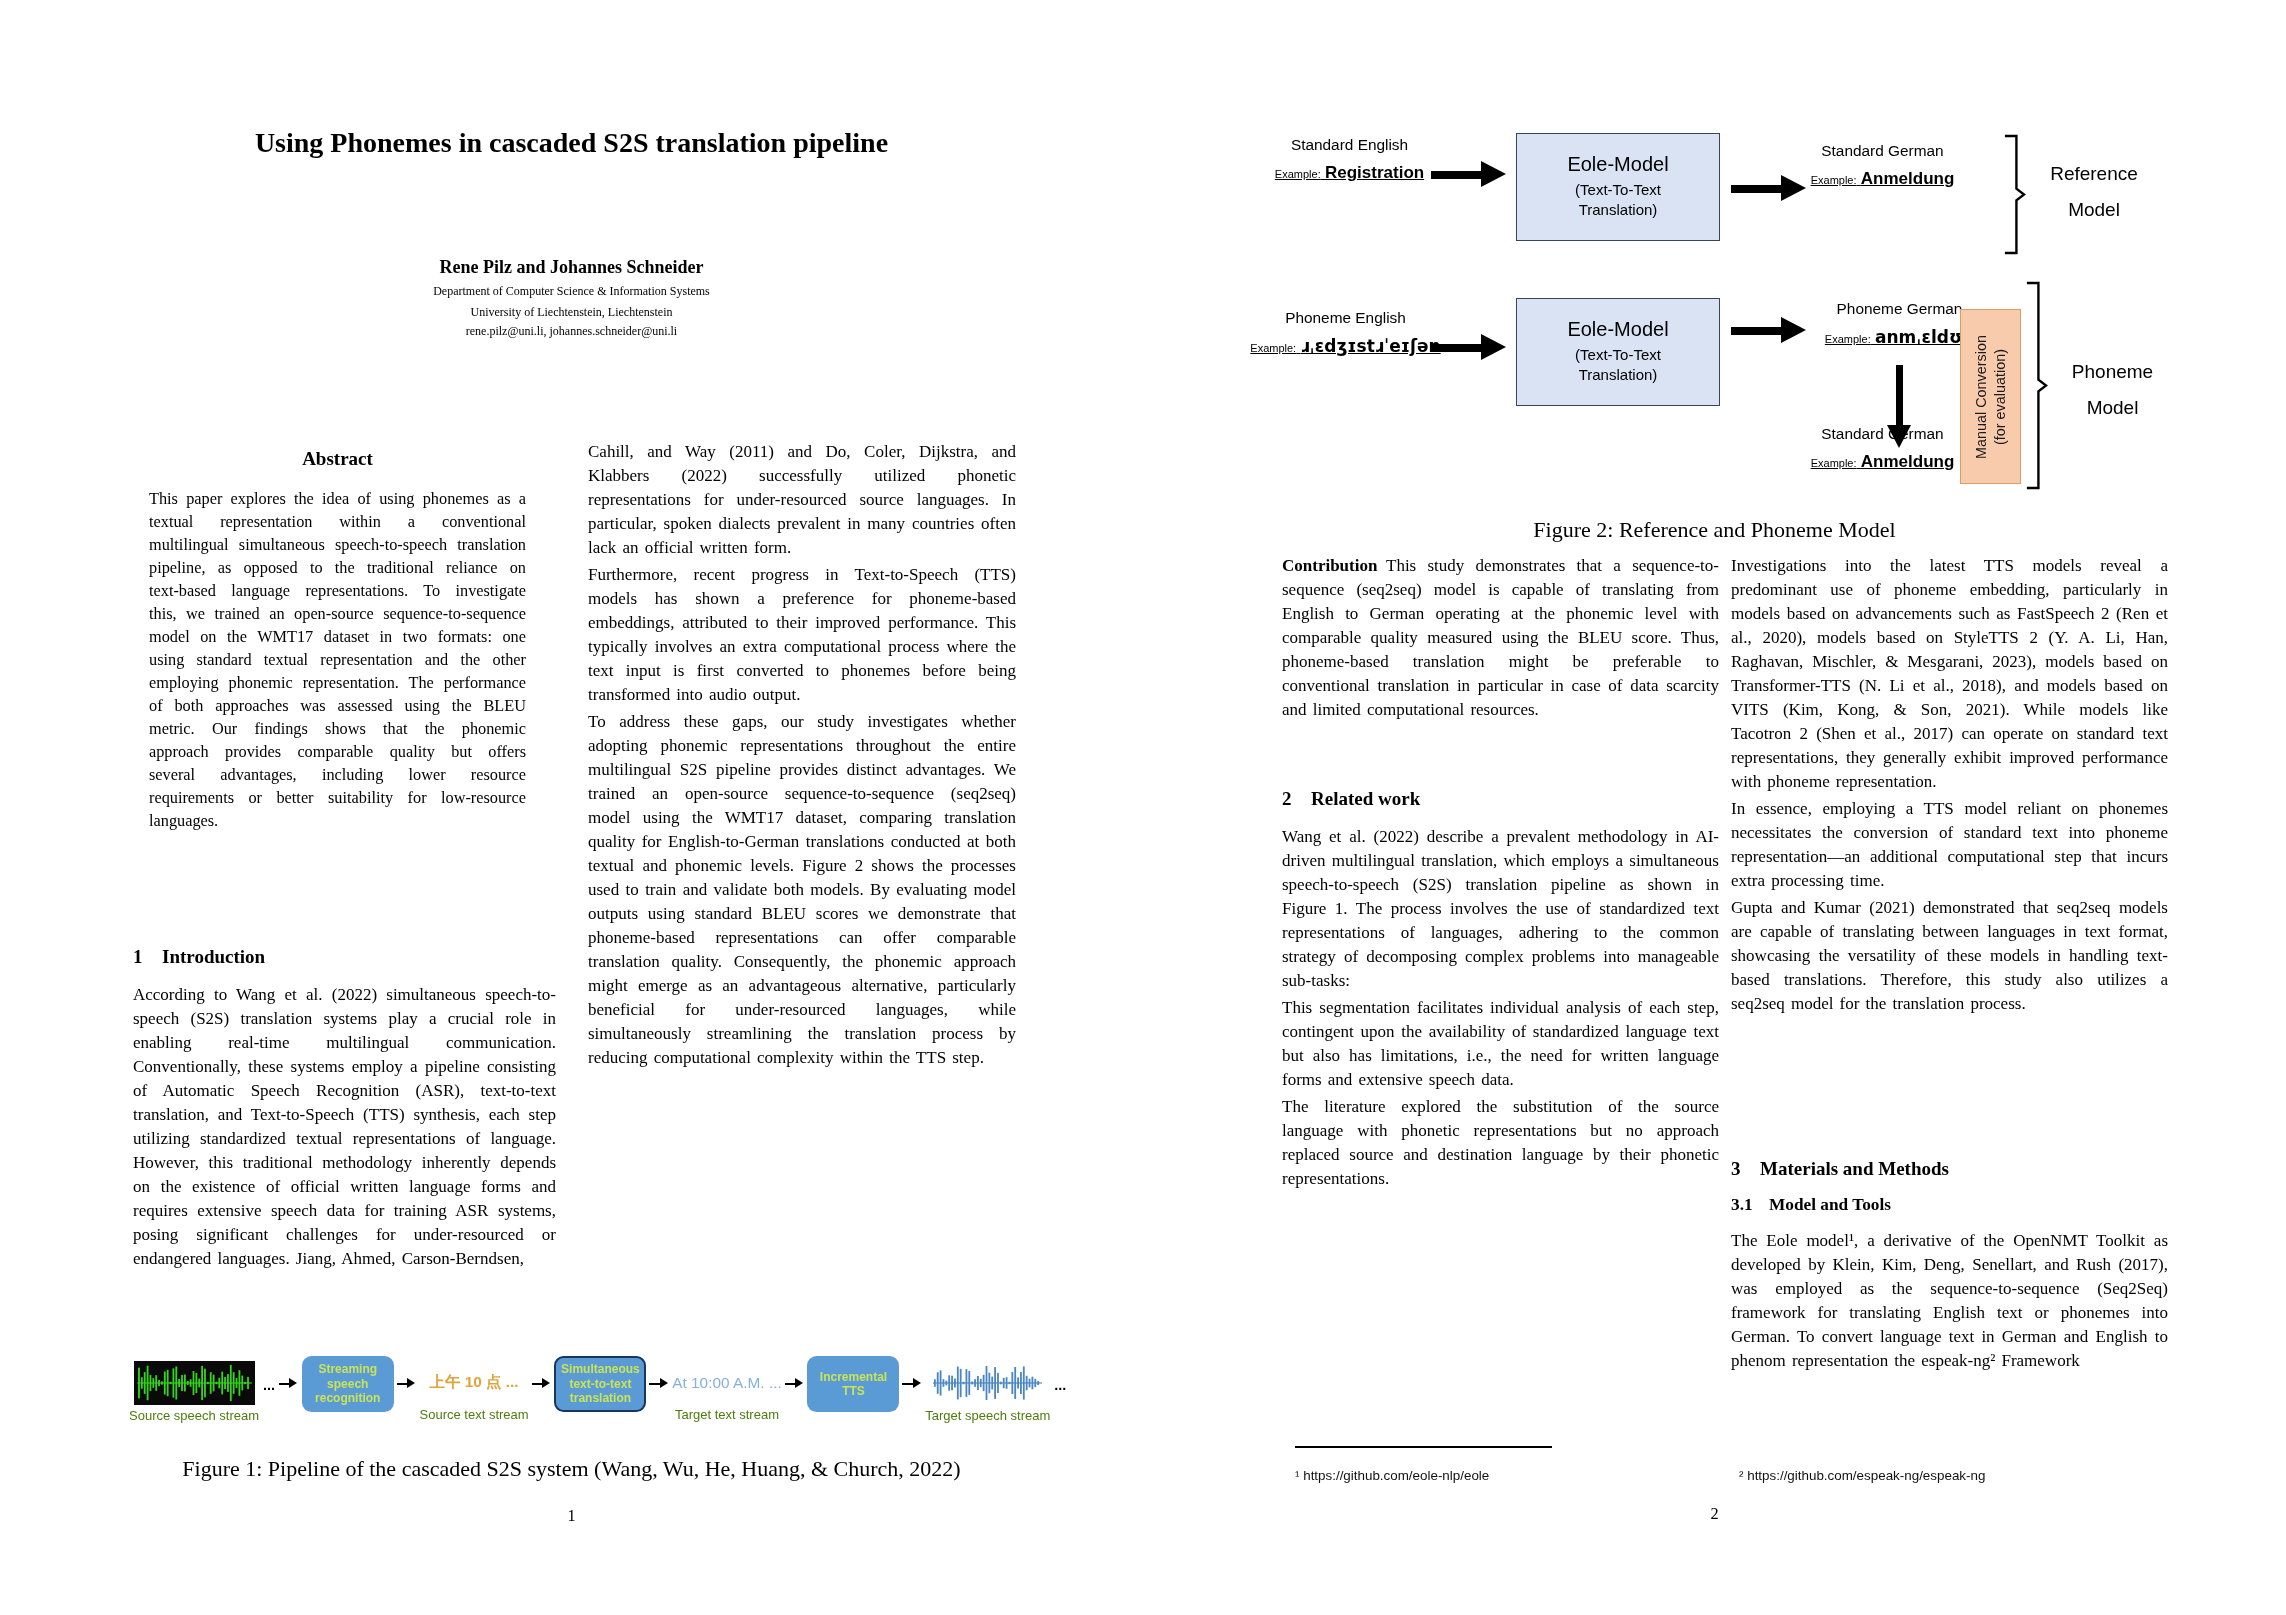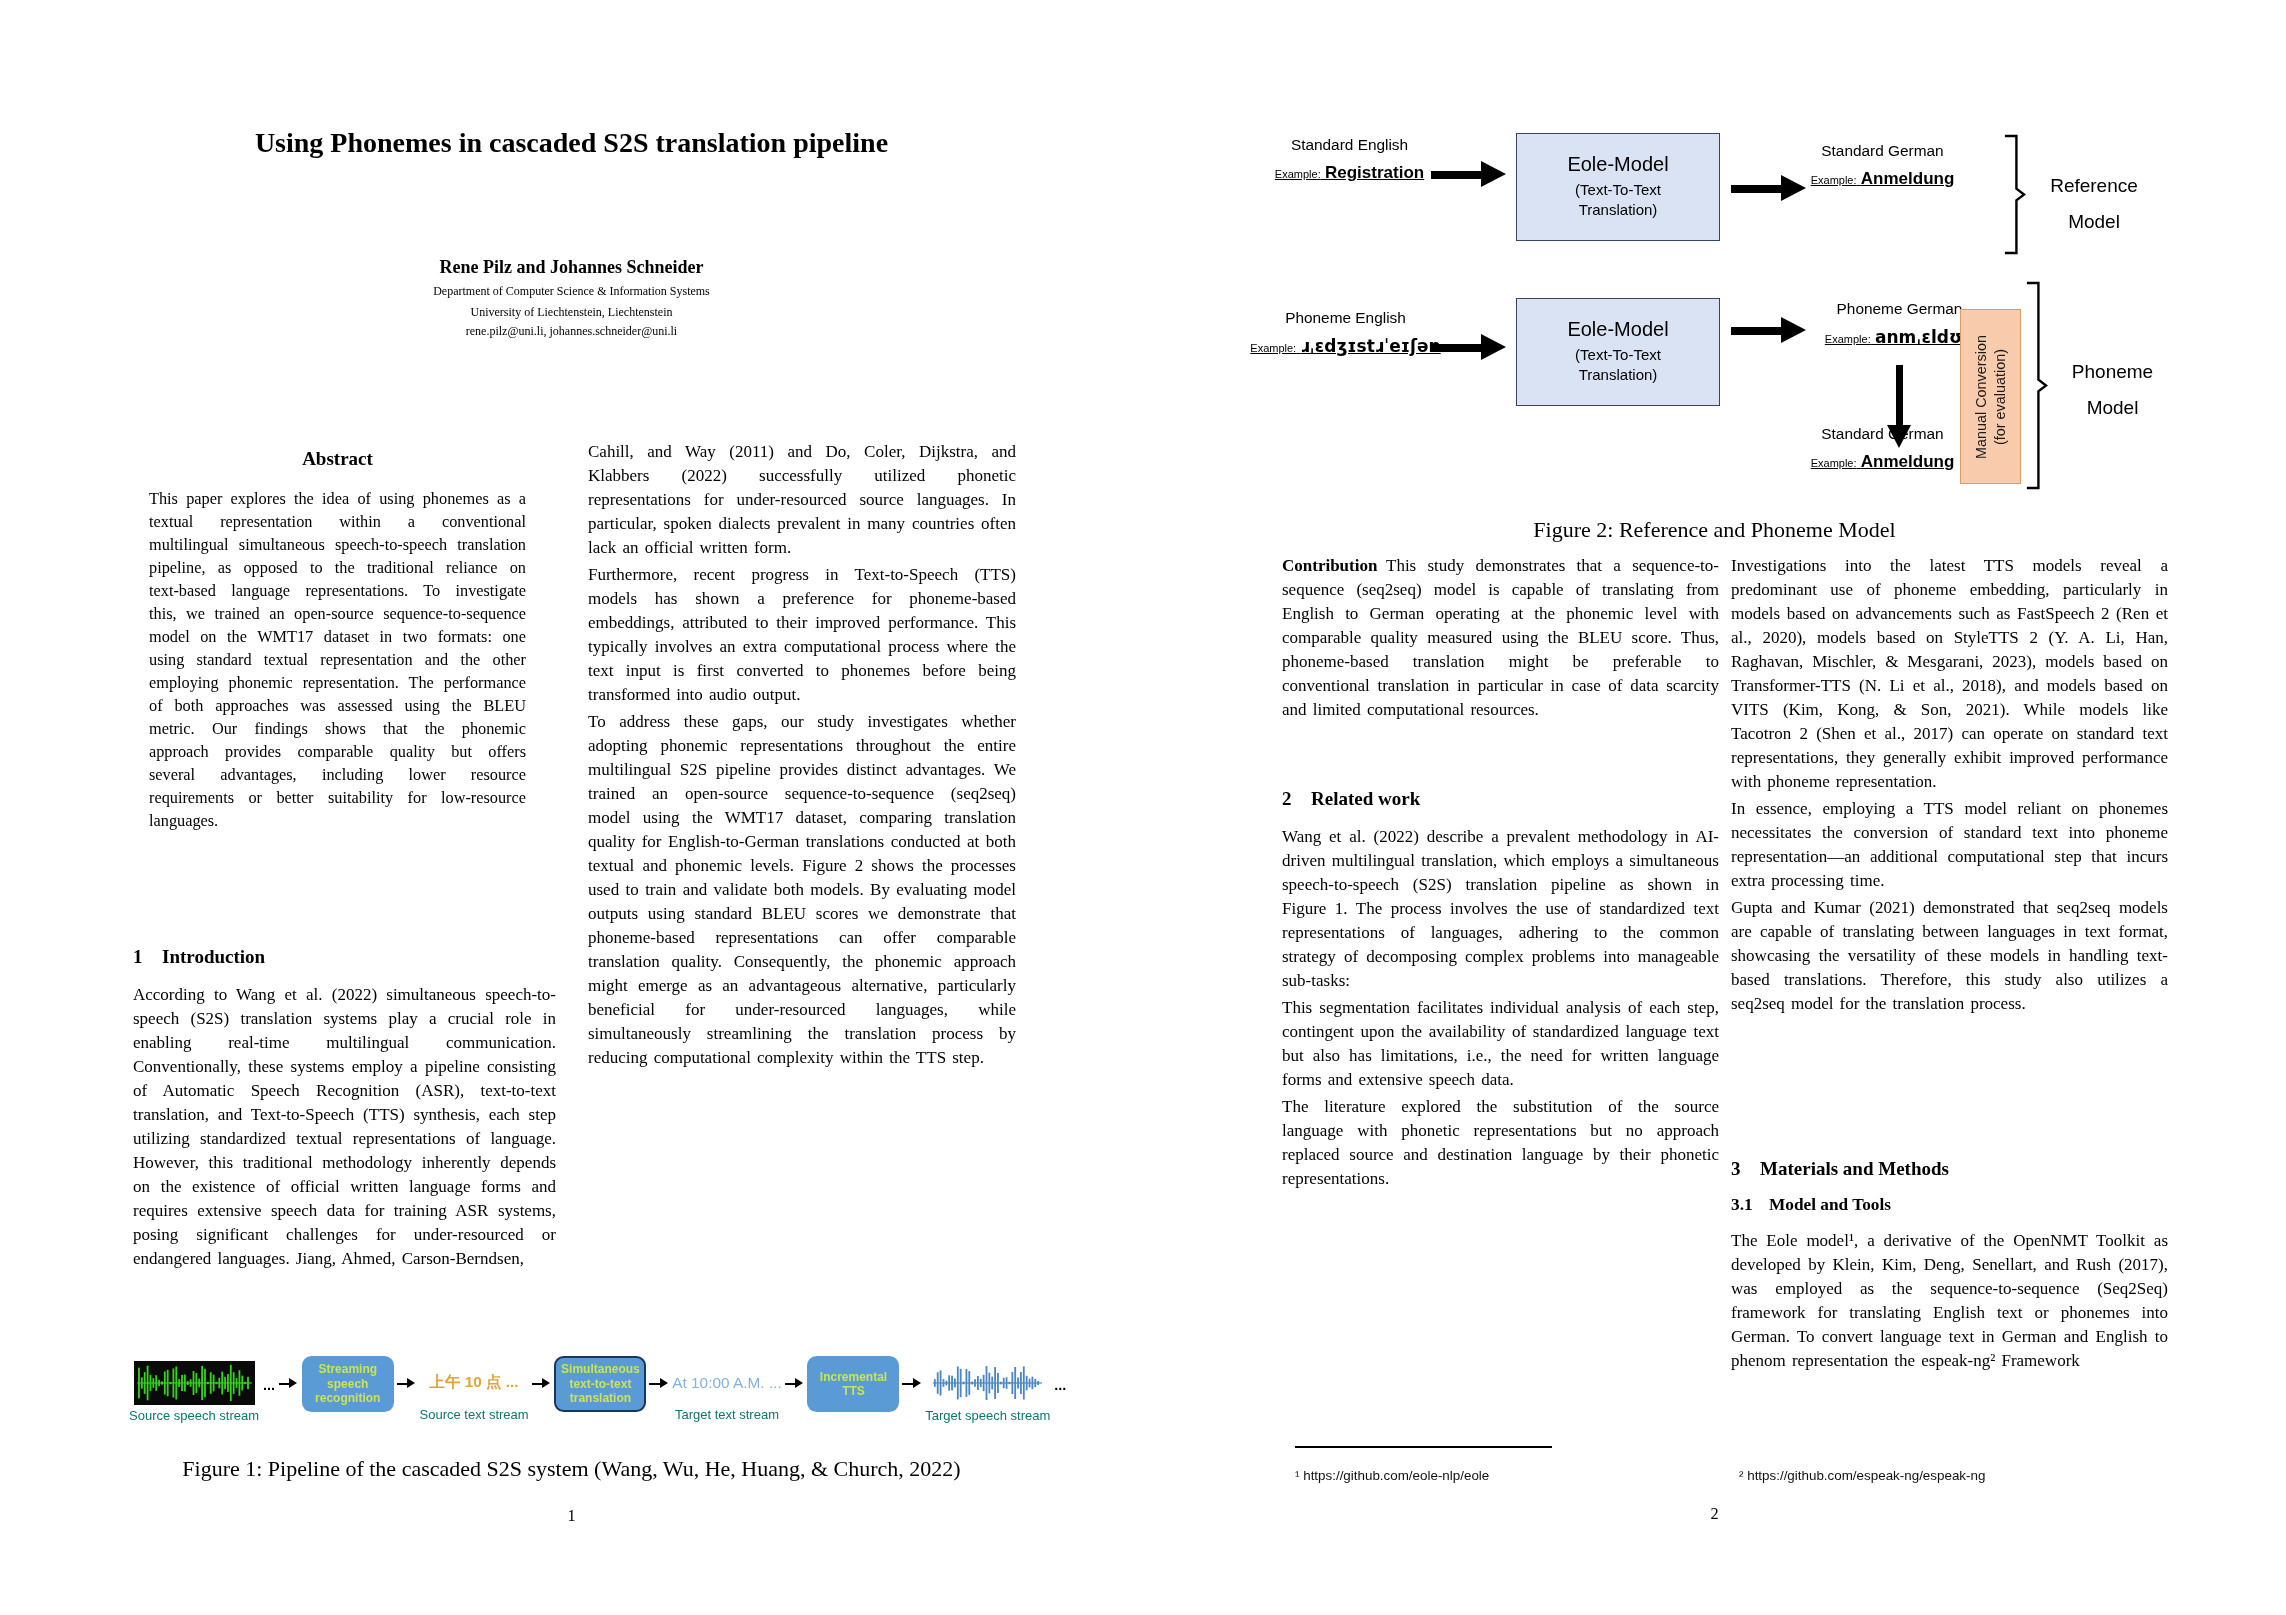--- a/index.html
+++ b/index.html
@@ -32,21 +32,21 @@
 
   .caption{position:absolute;width:1143px;left:0;text-align:center;font-size:22px;}
   .fig1cap{top:1456px;}
   .pnum{position:absolute;left:0;width:1143px;text-align:center;font-size:16.3px;}
   .p1num{top:1506px;}
   .p2num{top:1504px;}
 
   
   .fig1{position:absolute;left:129px;top:1356px;width:886px;display:flex;align-items:center;gap:2.9px;font-family:"Liberation Sans",sans-serif;}
   .fstack{display:flex;flex-direction:column;align-items:center;flex:0 0 auto;}
-  .flabel{margin-top:2.9px;font-size:13px;color:#0f766e;white-space:nowrap;}
+  .flabel{margin-top:2.9px;font-size:13px;color:#4d7c0f;white-space:nowrap;}
   .ftext{height:42px;display:flex;align-items:center;font-weight:bold;font-size:15.4px;white-space:nowrap;}
   .ftext.cn{color:var(--source_text_color,#e2a33c);}
   .ftext.time{color:var(--target_text_color,#84b1dd);font-weight:normal;}
   .fdots{font-weight:bold;font-size:14.4px;margin:0 1px 13.4px 1px;}
   .fbox{flex:0 0 auto;width:92px;min-height:56px;background:var(--fig1_box_fill,#5b9bd5);border-radius:9.6px;
         color:var(--fig1_box_text,#c9e355);font-size:12px;line-height:1.2;font-weight:bold;
         display:flex;align-items:center;justify-content:center;text-align:center;padding:3.8px 2.9px;box-sizing:border-box;margin-bottom:15.4px;}
   .fbox-border{border:2.4px solid var(--fig1_mt_border,#17375e);}
   .harrow{flex:0 0 auto;width:20px;height:13.4px;position:relative;margin-bottom:15.4px;}
   .harrow::before{content:"";position:absolute;left:0;top:5.3px;width:11.5px;height:2.9px;background:#000;}
@@ -253,21 +253,21 @@
         <div class="eole-sub">Translation)</div>
       </div>
       <div class="bigarrow" style="left:588px;top:175px;"></div>
       <div class="io" style="left:629px;top:142px;width:221px;">
         <div class="io-title">Standard German</div>
         <div class="ex"><span class="ex-p">Example:</span> <b class="ex-v">Anmeldung</b></div>
       </div>
       <svg class="brace" style="left:860px;top:134px;" width="23" height="121" viewBox="0 0 24 126">
         <path d="M2,2 H14 V57 L22,63 L14,69 V124 H2" fill="none" stroke="#000" stroke-width="2.5"></path>
       </svg>
-      <div class="brace-label" style="left:886px;top:156px;width:130px;margin-top:12px;">Reference Model</div>
+      <div class="brace-label" style="left:886px;top:156px;width:130px;">Reference Model</div>
 
       <div class="io" style="left:85px;top:309px;width:235px;">
         <div class="io-title">Phoneme English</div>
         <div class="ex"><span class="ex-p">Example:</span> <b class="ex-v ipa">ɹˌɛdʒɪstɹˈeɪʃən</b></div>
       </div>
       <div class="bigarrow" style="left:288px;top:334px;"></div>
       <div class="eole" style="left:373px;top:298px;">
         <div class="eole-name">Eole-Model</div>
         <div class="eole-sub">(Text-To-Text</div>
         <div class="eole-sub">Translation)</div>

